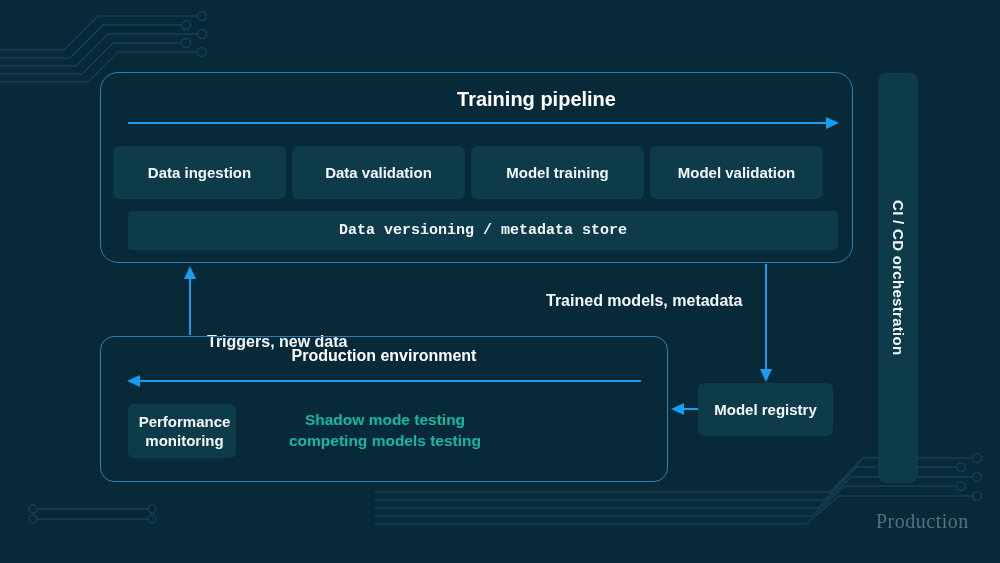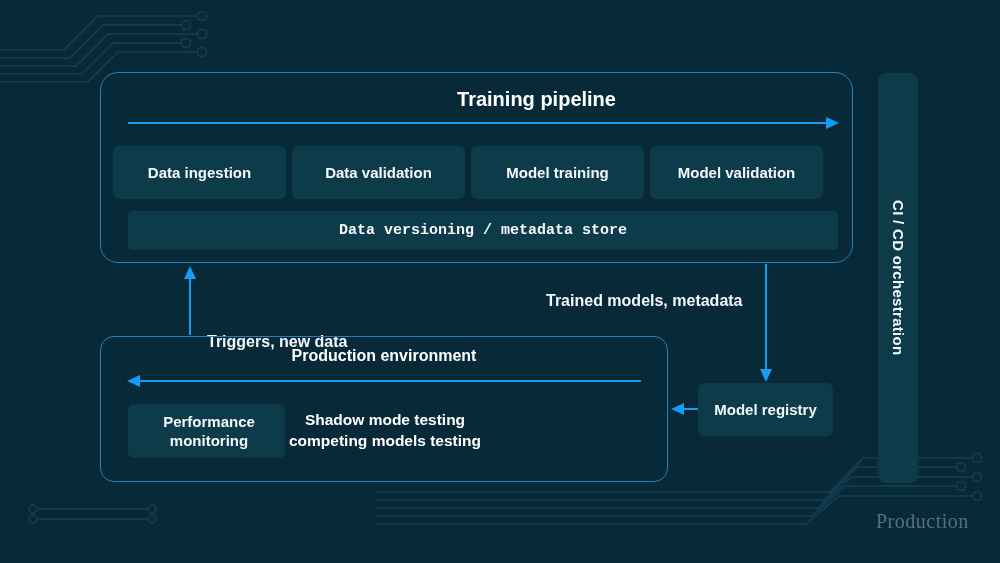--- a/index.html
+++ b/index.html
@@ -26,21 +26,21 @@
   .shaft{position:absolute;background:#149df2;z-index:1;}
   .head{position:absolute;width:0;height:0;z-index:1;}
   .head.right{border-left:13px solid #149df2;border-top:6px solid transparent;border-bottom:6px solid transparent;}
   .head.left{border-right:13px solid #149df2;border-top:6px solid transparent;border-bottom:6px solid transparent;}
   .head.up{border-bottom:13px solid #149df2;border-left:6px solid transparent;border-right:6px solid transparent;}
   .head.down{border-top:13px solid #149df2;border-left:6px solid transparent;border-right:6px solid transparent;}
   .flow-label{position:absolute;color:#f4f8fa;font-size:16px;font-weight:600;z-index:1;white-space:nowrap;}
   .steps-row{position:absolute;left:113px;top:146px;width:710px;height:53px;display:flex;gap:6px;z-index:1;}
   .steps-row .node{position:relative;flex:1;padding:0 11px;}
   .shadow-text{position:absolute;left:272px;top:409px;width:226px;text-align:center;
-    color:#ffffff;font-size:15.5px;font-weight:600;line-height:21px;z-index:1;}
+    color:#14b8a6;font-size:15.5px;font-weight:600;line-height:21px;z-index:1;}
   .cicd-bar{
     position:absolute;left:878px;top:73px;width:40px;height:410px;background:#0d3b4a;
     border-radius:8px;display:flex;align-items:center;justify-content:center;z-index:2;
   }
   .cicd-bar span{
     writing-mode:vertical-rl;text-orientation:mixed;white-space:nowrap;
     color:#f4f8fa;font-size:15px;font-weight:600;letter-spacing:.3px;
   }
   .brand{
     position:absolute;left:876px;top:510px;z-index:2;
@@ -123,21 +123,21 @@
   <div class="head left" style="left:671px;top:403px;"></div>
   <div class="shaft" style="left:683px;top:407.75px;width:15px;height:2.5px;"></div>
 
   <div class="frame" style="left:100px;top:336px;width:568px;height:146px;border-radius:14px;"></div>
 
   <div class="frame-title" style="top:347px;left:100px;width:568px;font-size:16px;font-weight:600;">Production environment</div>
 
   <div class="head left" style="left:127px;top:375px;"></div>
   <div class="shaft" style="left:139px;top:379.75px;width:502px;height:2.5px;"></div>
 
-  <div class="node" style="left:128px;top:404px;width:157px;height:54px;padding-left:15px;">Performance monitoring</div>
+  <div class="node" style="left:128px;top:404px;width:108px;height:54px;padding-left:15px;">Performance monitoring</div>
 
   <div class="shadow-text">
     <div>Shadow mode testing</div>
     <div>competing models testing</div>
   </div>
 
 
   <div class="node" style="left:698px;top:383px;width:135px;height:53px;">Model registry</div>
 
   <div class="cicd-bar">

